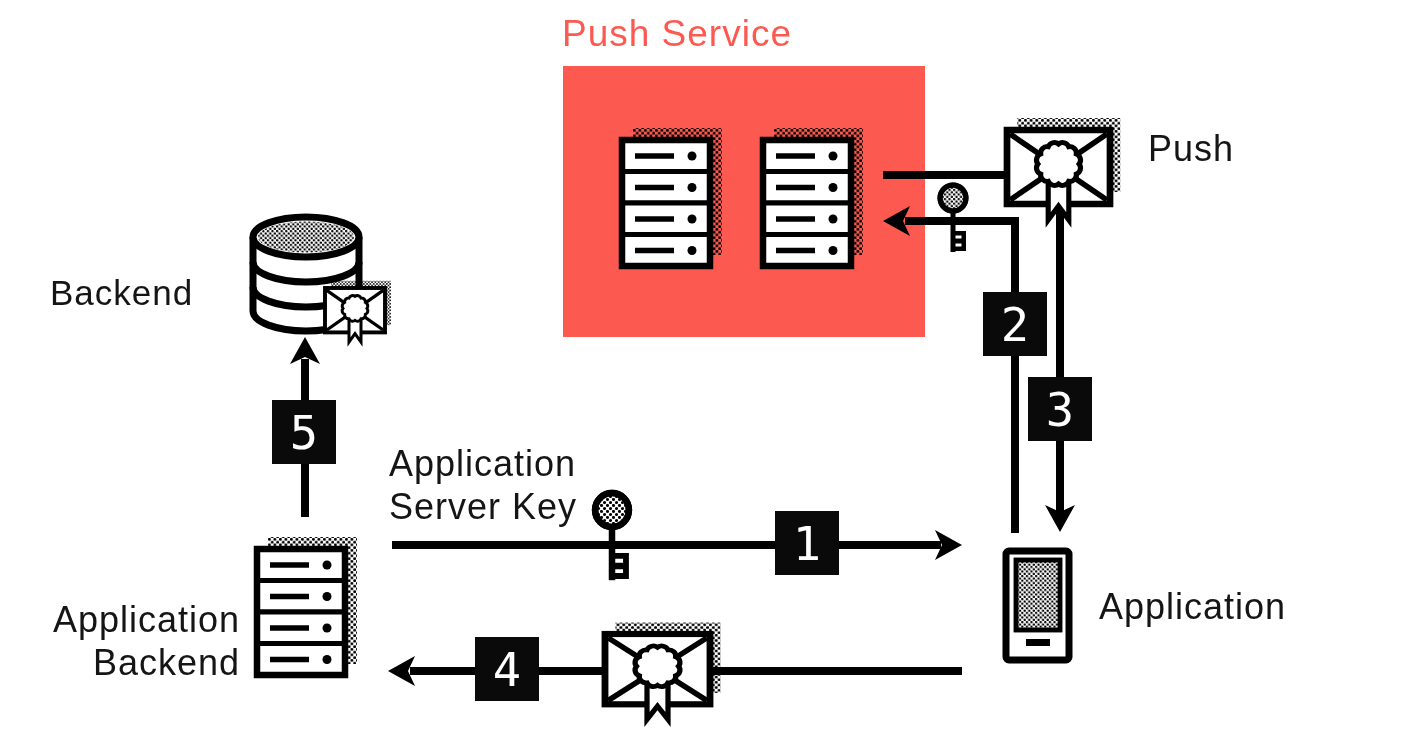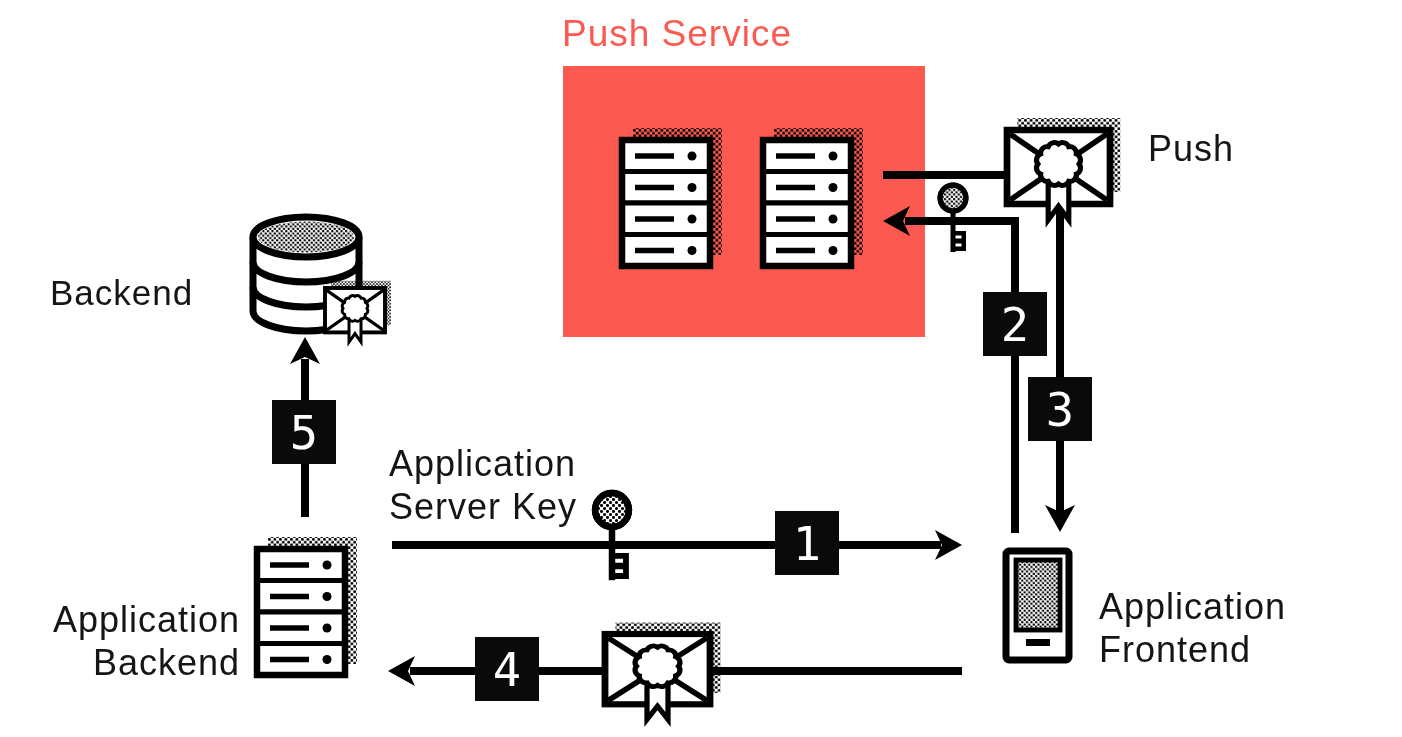--- a/index.html
+++ b/index.html
@@ -146,21 +146,20 @@
     <div>Server Key</div>
   </div>
 
   <div class="label right" style="left:18px;top:598px;width:222px">
     <div>Application</div>
     <div>Backend</div>
   </div>
 
   <div class="label" style="left:1099px;top:585px">
     <div>Application</div>
-    <div>Frontend</div>
   </div>
 
   <div class="badge" style="left:775px;top:511px">1</div>
   <div class="badge" style="left:983px;top:292px">2</div>
   <div class="badge" style="left:1028px;top:377px">3</div>
   <div class="badge" style="left:475px;top:637px">4</div>
   <div class="badge" style="left:272px;top:400px">5</div>
 
 </div>
 

